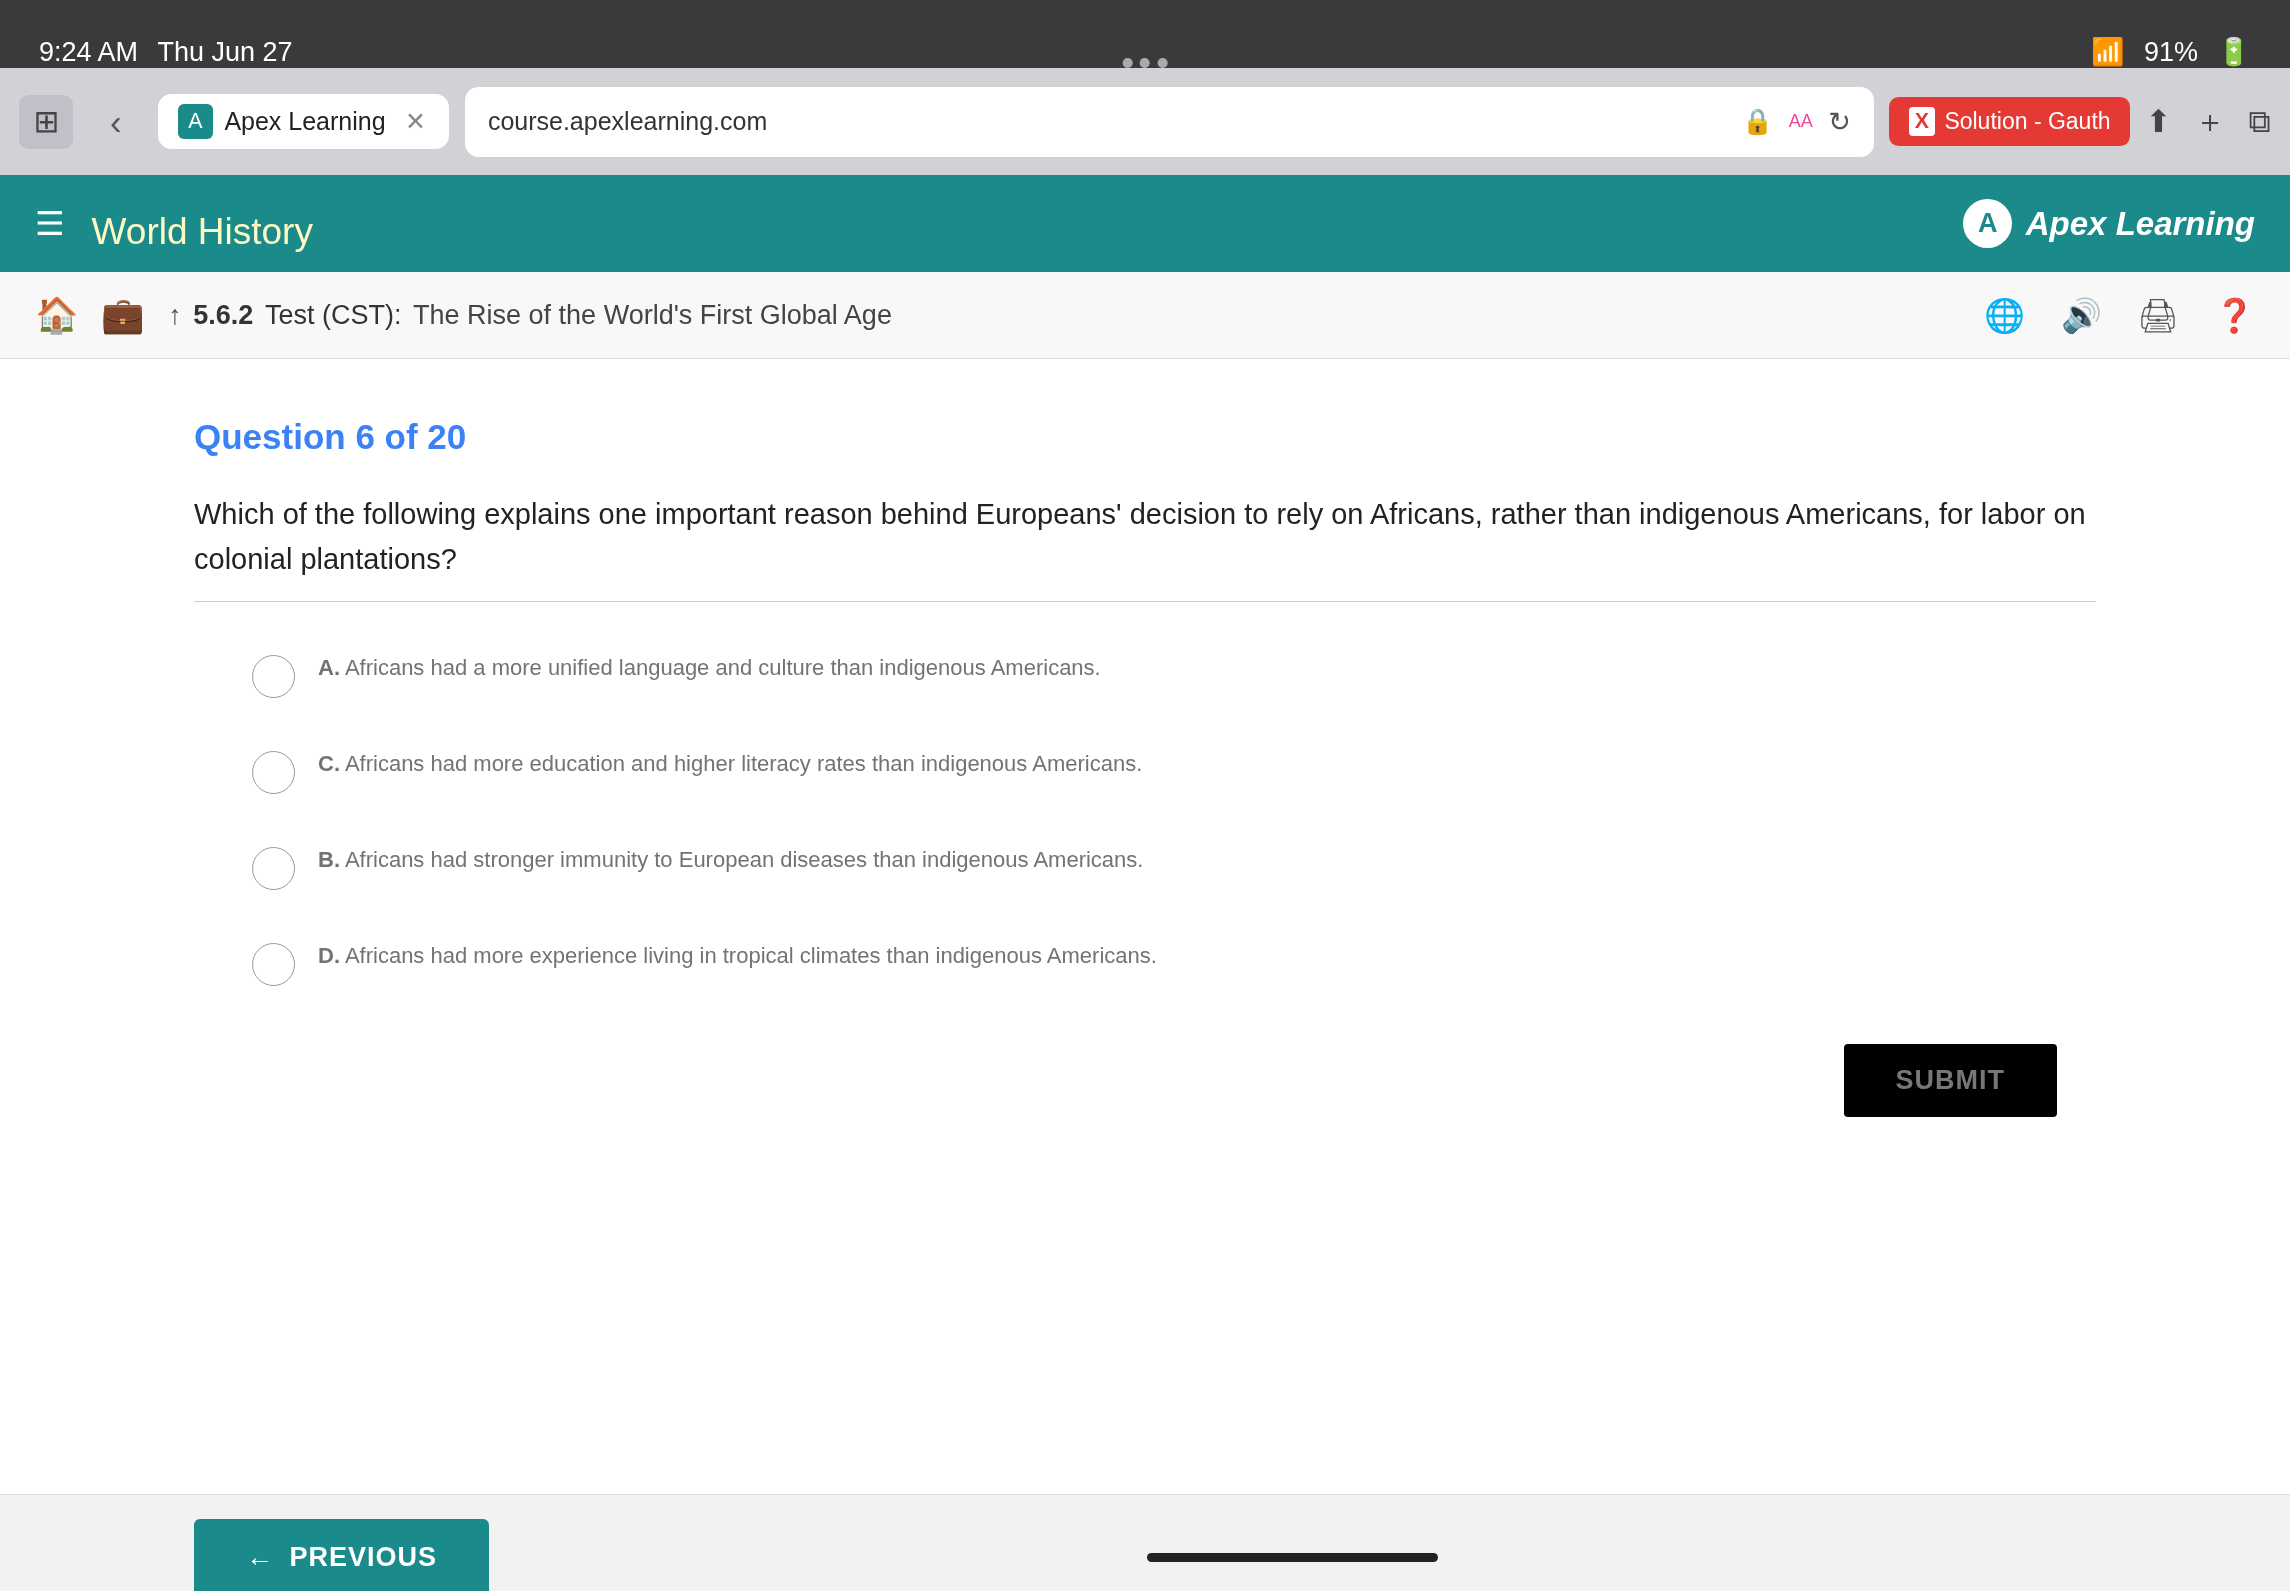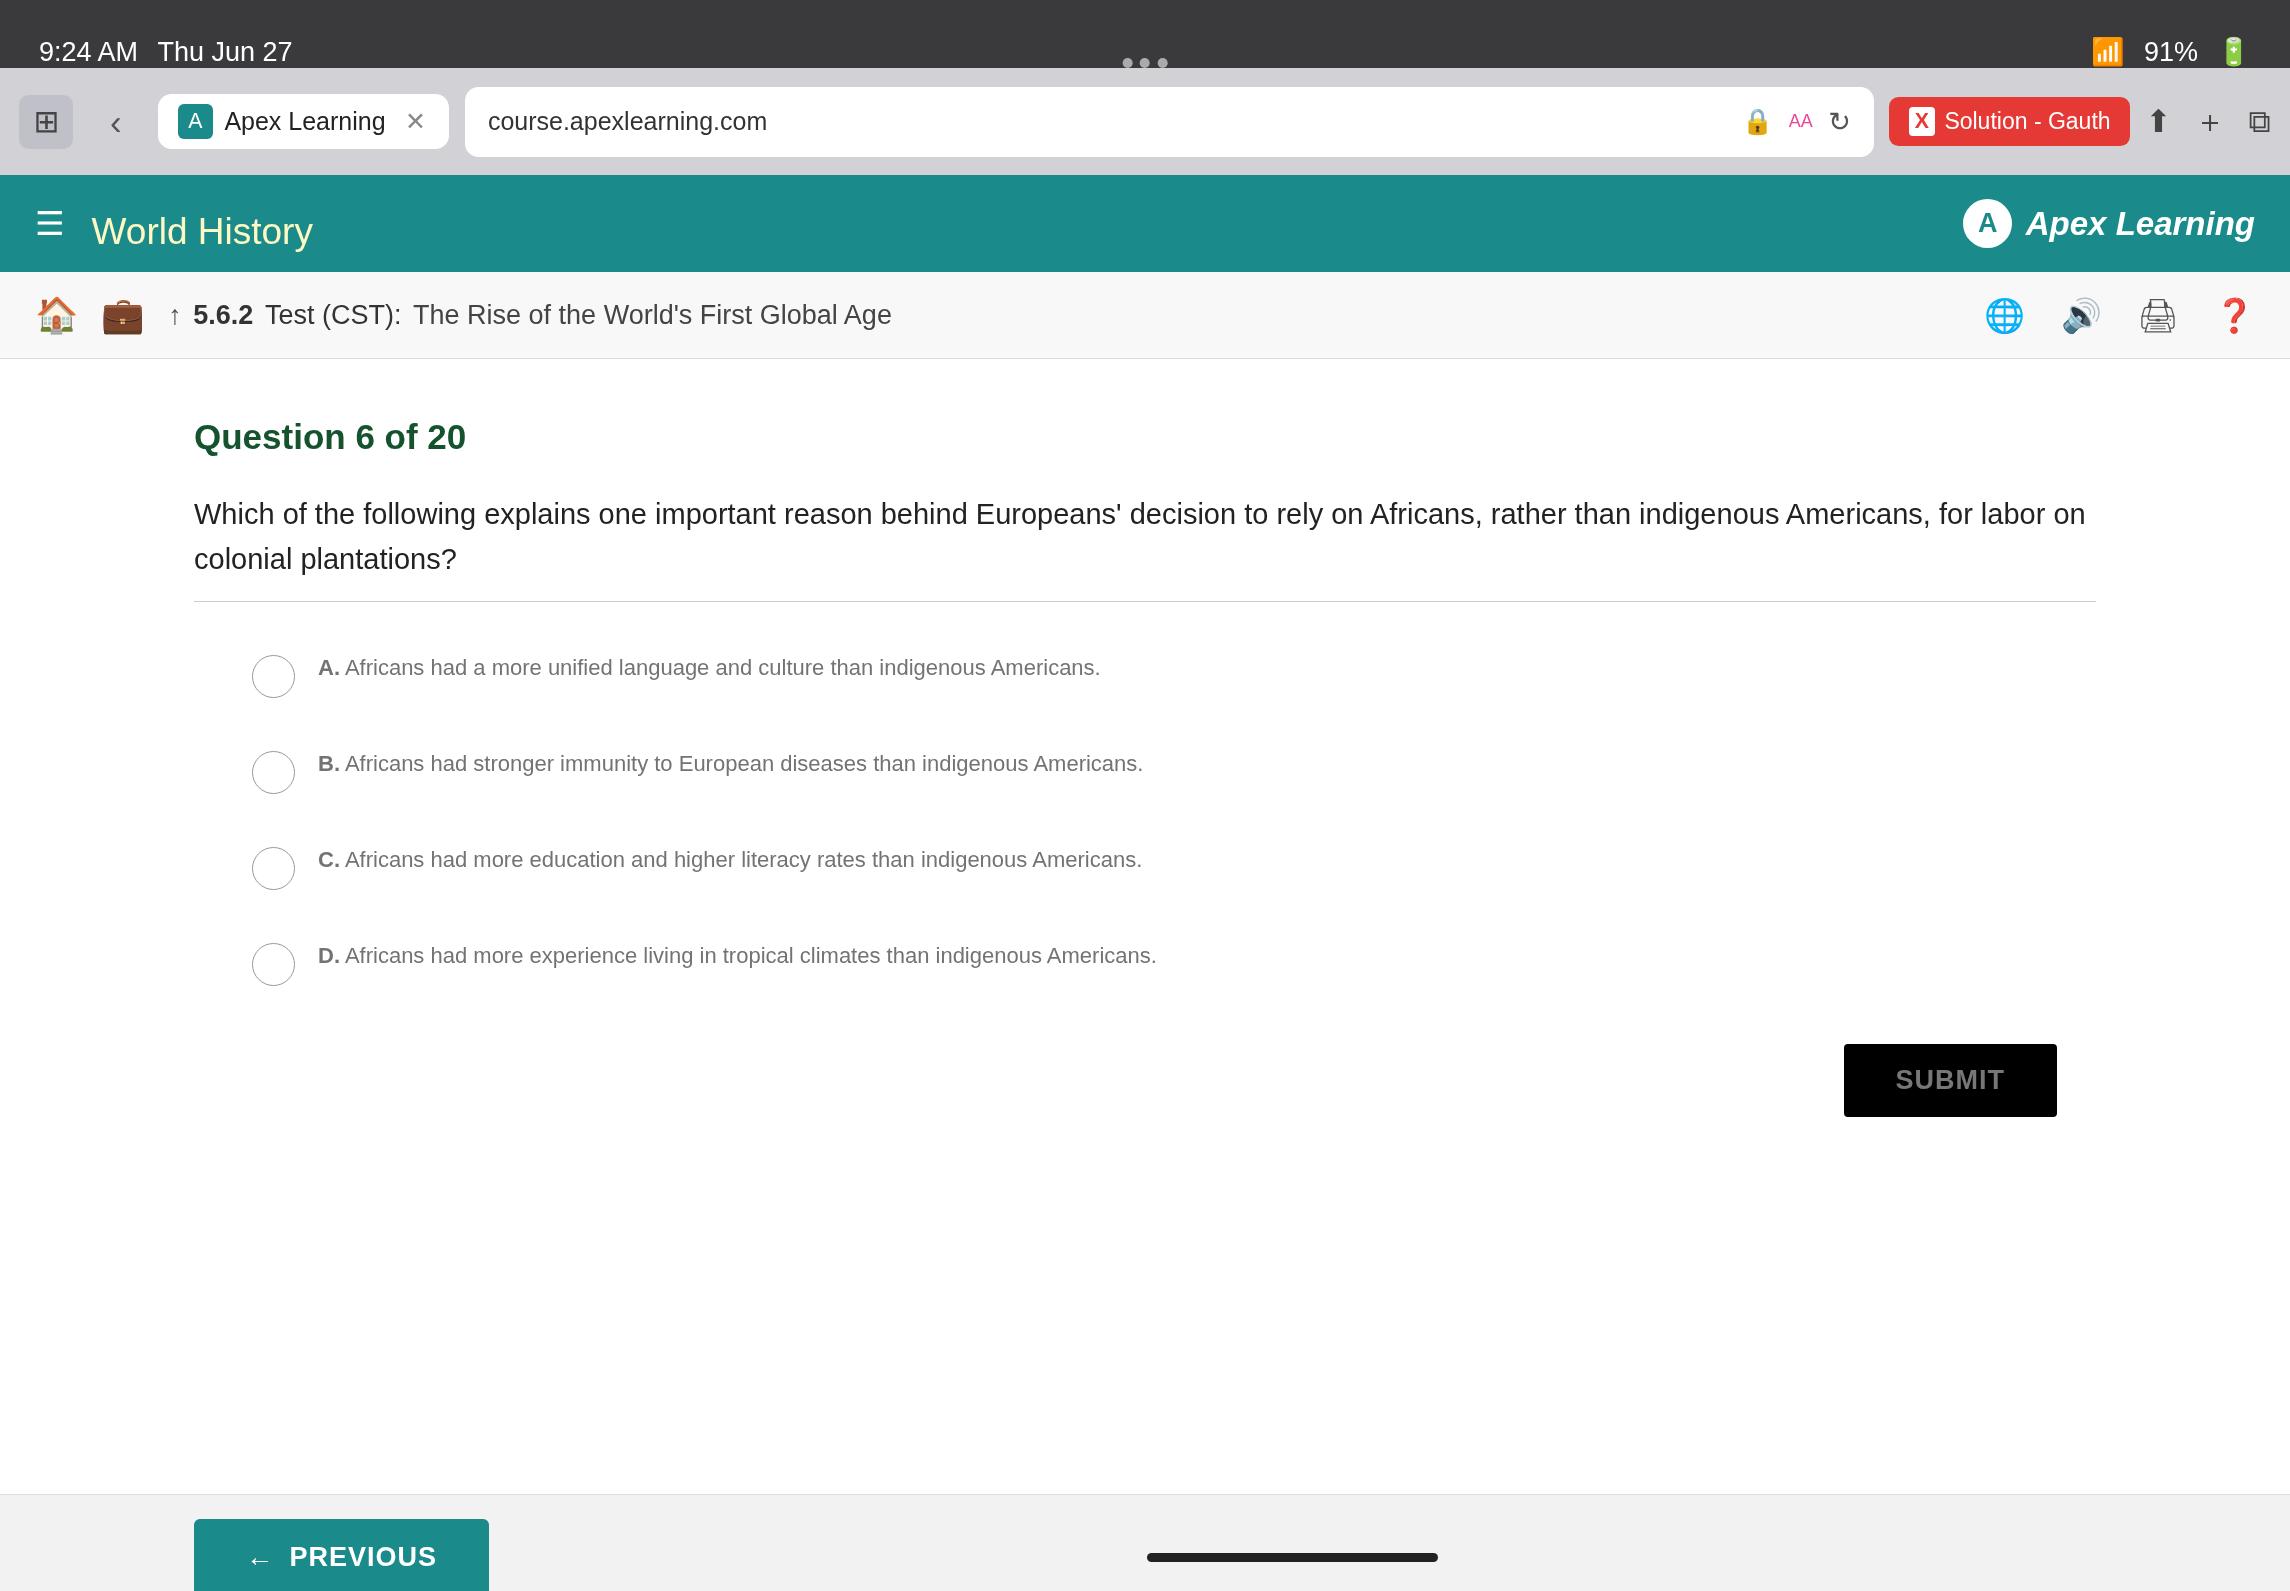--- a/index.html
+++ b/index.html
@@ -115,21 +115,21 @@
     .main-content {
       background: #fff;
       margin: 0;
       padding: 58px 194px 39px 194px;
       min-height: calc(1591px - 68px - 107px - 97px - 87px - 97px);
     }
 
     .question-header {
       font-size: 35px;
       font-weight: 700;
-      color: #14532d;
+      color: #3b82f6;
       margin-bottom: 35px;
     }
 
     .question-text {
       font-size: 29px;
       color: #222;
       line-height: 1.55;
     }
 
     .divider {
@@ -294,27 +294,27 @@
 
   <div class="answer-option">
       <div class="radio-circle"></div>
       <div class="option-label">
         <strong>A.</strong> Africans had a more unified language and culture than indigenous Americans.
       </div>
     </div>
       <div class="answer-option">
       <div class="radio-circle"></div>
       <div class="option-label">
-        <strong>B.</strong> Africans had stronger immunity to European diseases than indigenous Americans.
+        <strong>C.</strong> Africans had more education and higher literacy rates than indigenous Americans.
       </div>
     </div>
       <div class="answer-option">
       <div class="radio-circle"></div>
       <div class="option-label">
-        <strong>C.</strong> Africans had more education and higher literacy rates than indigenous Americans.
+        <strong>B.</strong> Africans had stronger immunity to European diseases than indigenous Americans.
       </div>
     </div>
       <div class="answer-option">
       <div class="radio-circle"></div>
       <div class="option-label">
         <strong>D.</strong> Africans had more experience living in tropical climates than indigenous Americans.
       </div>
     </div>
     </div>
   <div class="submit-row">

